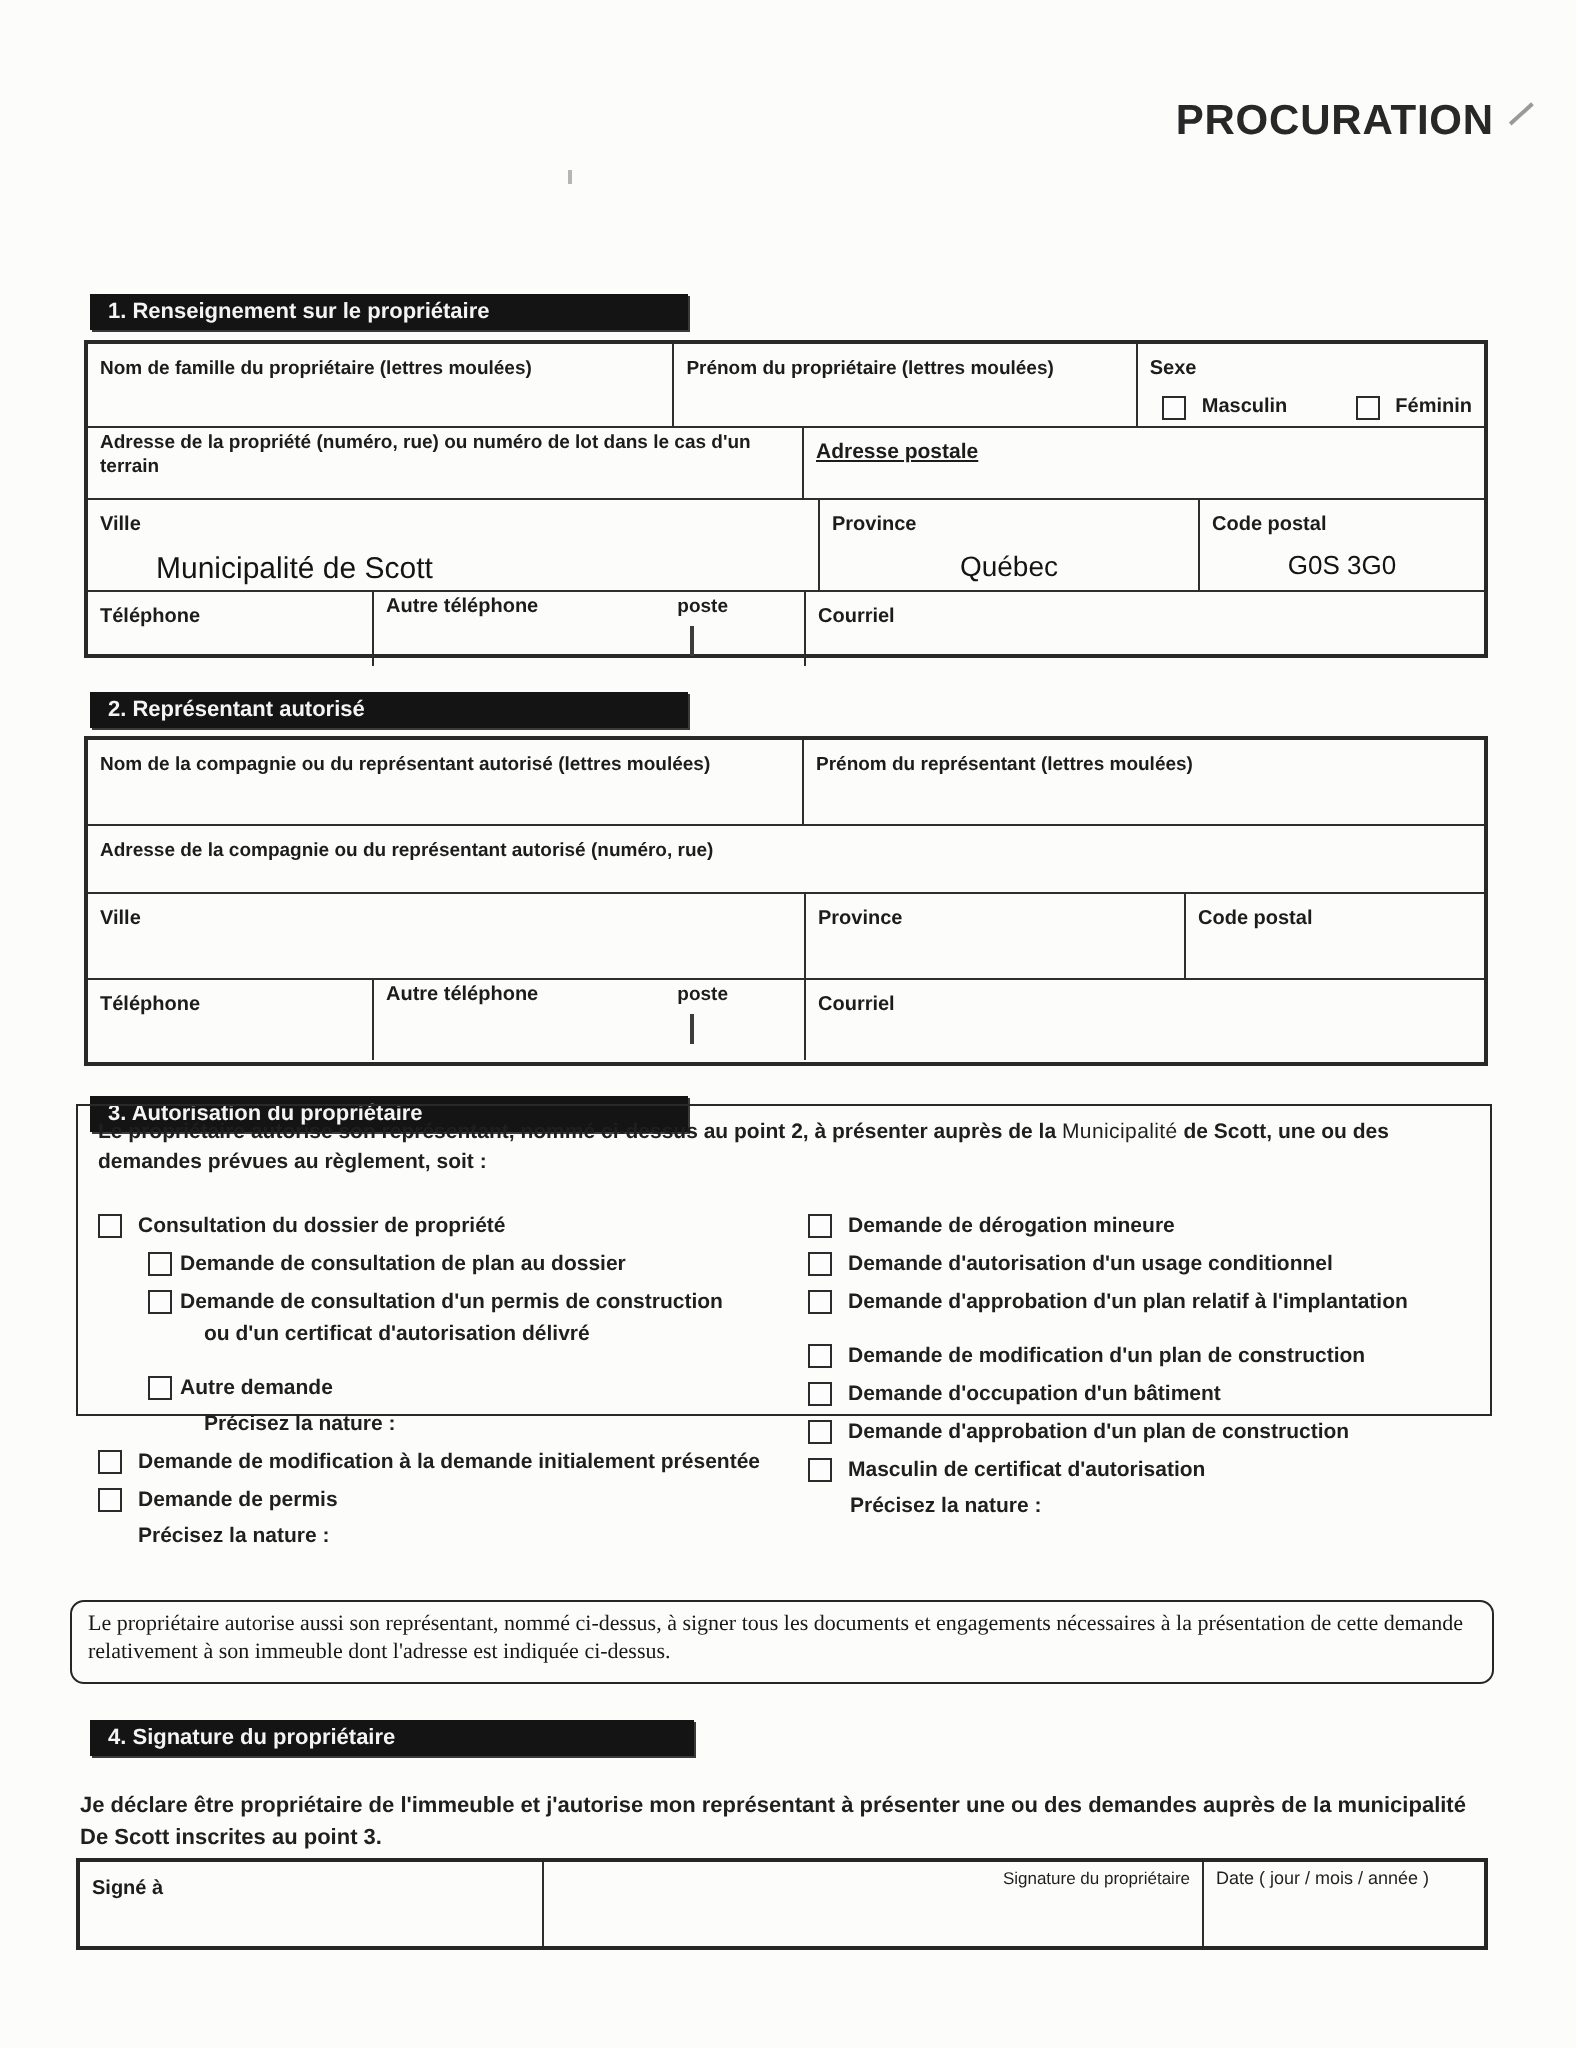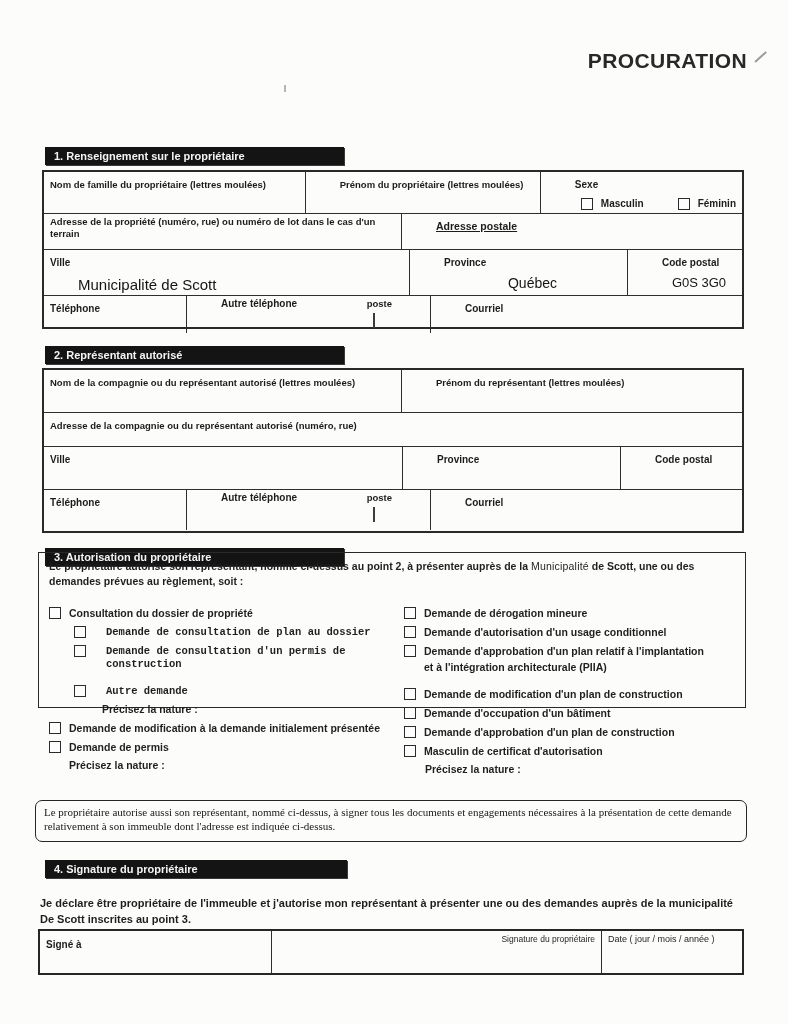--- a/index.html
+++ b/index.html
@@ -25,21 +25,21 @@
   }
   .bar1 { top:147px; } .bar2 { top:346px; } .bar3 { top:548px; } .bar4 { top:860px; width:302px; }
 
   
   .box {
     position:absolute; left:42px; width:702px;
     border:2px solid #292929; box-sizing:border-box; background:transparent;
   }
   .box1 { top:170px; height:159px; }
   .box2 { top:368px; height:165px; }
-  .row  { display:flex; border-bottom:1.5px solid #2e2e2e; box-sizing:border-box;gap:28px; }
+  .row  { display:flex; border-bottom:1.5px solid #2e2e2e; box-sizing:border-box; }
   .row:last-child { border-bottom:none; }
   .cell { position:relative; border-right:1.5px solid #2e2e2e; padding:2px 6px; box-sizing:border-box; }
   .cell:last-child { border-right:none; }
 
   .lbl   { font-size:10px; font-weight:bold; color:#1c1c1c; line-height:12px; display:inline-block; }
   .lbl.sm{ font-size:9.5px; }
   .value { font-weight:normal; color:#141414; }
   .v-ville   { font-size:15px; margin:6px 0 0 28px; display:block; }
   .v-center  { font-size:14px; display:block; text-align:center; margin-top:5px; }
   .v-cp      { font-size:13px; }
@@ -63,21 +63,21 @@
   .intro { padding:6px 10px 0 10px; font-size:10.5px; font-weight:bold; line-height:15px; }
   .intro .ins { font-weight:normal; font-size:10.5px; letter-spacing:0.2px; }
   .ck-col  { position:absolute; top:48px; display:flex; flex-direction:column; }
   .ck-left { left:10px;  width:350px; }
   .ck-right{ left:365px; width:338px; }
   .ck-item { display:flex; align-items:flex-start; margin-top:6px;
              font-size:10.5px; font-weight:bold; line-height:13px; }
   .ck-item .cb { margin-top:0; }
   .ck-lbl  { margin-left:8px; }
   .lvl1        { margin-left:25px; }
-  .lvl1 .ck-lbl{ margin-left:20px;font-family:Liberation Mono, monospace; }
+  .lvl1 .ck-lbl{ margin-left:4px; }
   .ck-cont { font-size:10.5px; font-weight:bold; line-height:13px; margin-top:3px; }
   .cont-left  { margin-left:53px; }
   .cont-right { margin-left:20px; }
   .txt-only-l1 { margin-left:53px; margin-top:5px; font-size:10.5px; font-weight:bold; line-height:13px; }
   .txt-only-l0 { margin-left:20px; margin-top:5px; font-size:10.5px; font-weight:bold; line-height:13px; }
   .gap-before { margin-top:14px; }
 
   
   .note {
     position:absolute; left:35px; top:800px; width:712px; height:42px;
@@ -230,20 +230,21 @@
         <span class="ck-lbl">Consultation du dossier de propriété</span>
       </div>
       <div class="ck-item lvl1">
         <span class="cb"></span>
         <span class="ck-lbl">Demande de consultation de plan au dossier</span>
       </div>
       <div class="ck-item lvl1">
         <span class="cb"></span>
         <span class="ck-lbl">Demande de consultation d'un permis de construction</span>
       </div>
+      <div class="ck-cont cont-left">ou d'un certificat d'autorisation délivré</div>
       <div class="ck-item lvl1 gap-before">
         <span class="cb"></span>
         <span class="ck-lbl">Autre demande</span>
       </div>
       <div class="txt-only-l1">Précisez la nature :</div>
       <div class="ck-item">
         <span class="cb"></span>
         <span class="ck-lbl">Demande de modification à la demande initialement présentée</span>
       </div>
       <div class="ck-item">
@@ -259,21 +260,20 @@
         <span class="ck-lbl">Demande de dérogation mineure</span>
       </div>
       <div class="ck-item">
         <span class="cb"></span>
         <span class="ck-lbl">Demande d'autorisation d'un usage conditionnel</span>
       </div>
       <div class="ck-item">
         <span class="cb"></span>
         <span class="ck-lbl">Demande d'approbation d'un plan relatif à l'implantation</span>
       </div>
-      <div class="ck-cont cont-right">et à l'intégration architecturale (PIIA)</div>
       <div class="ck-item gap-before">
         <span class="cb"></span>
         <span class="ck-lbl">Demande de modification d'un plan de construction</span>
       </div>
       <div class="ck-item">
         <span class="cb"></span>
         <span class="ck-lbl">Demande d'occupation d'un bâtiment</span>
       </div>
       <div class="ck-item">
         <span class="cb"></span>

